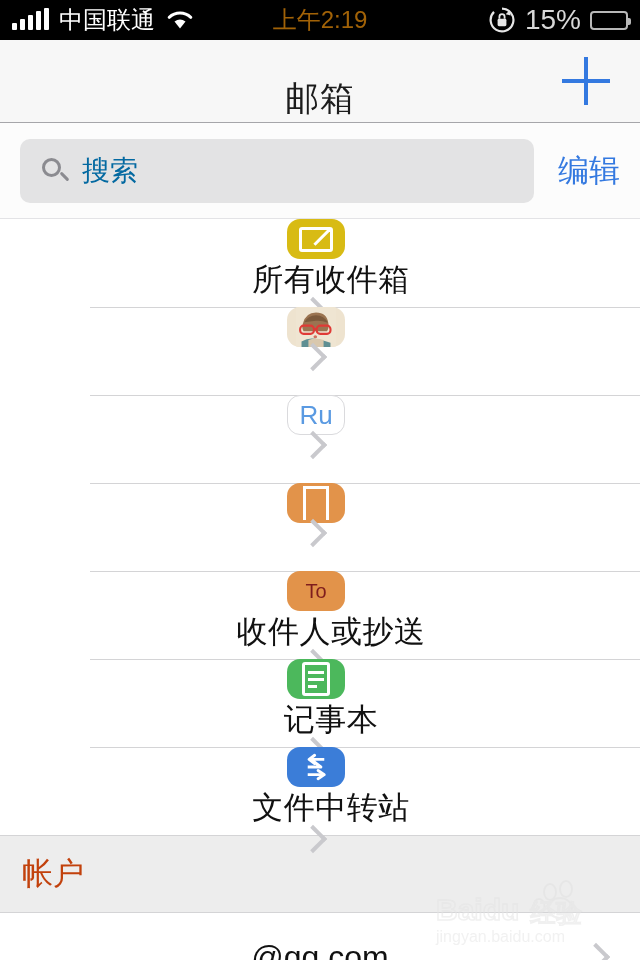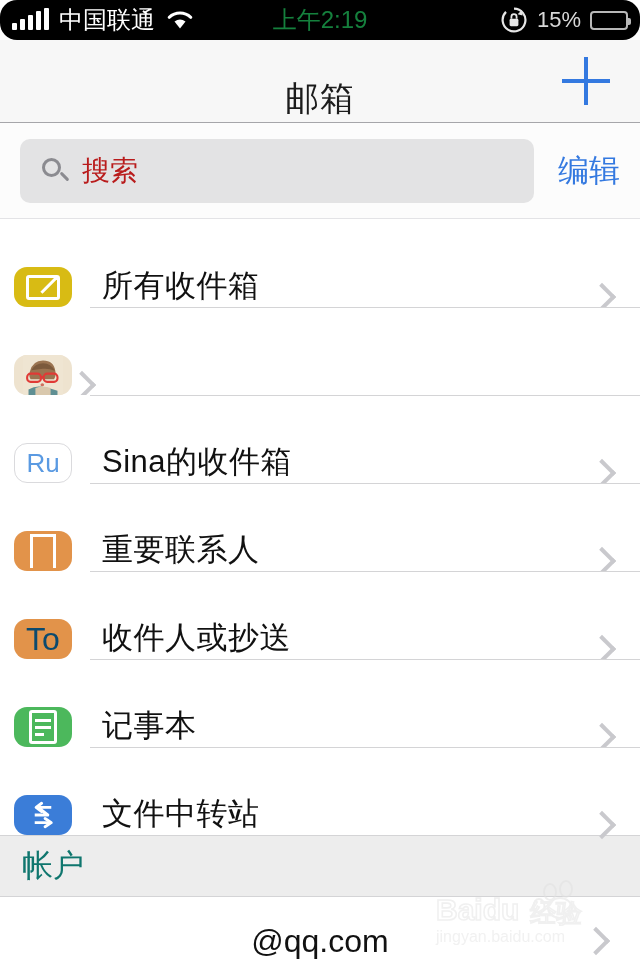--- a/index.html
+++ b/index.html
@@ -19,21 +19,20 @@
   
   .status-bar {
     height: 40px;
     background: #000000;
     color: #ffffff;
     display: flex;
     align-items: center;
     position: relative;
     padding: 0 12px;
     box-sizing: border-box;
-    border-radius: 17px;
   }
   .status-left {
     display: flex;
     align-items: center;
     gap: 10px;
   }
   .signal-bars {
     display: flex;
     align-items: flex-end;
     gap: 3px;
@@ -54,33 +53,33 @@
     font-size: 24px;
     letter-spacing: 0px;
     color: #ffffff;
     line-height: 1;
   }
   .status-center {
     position: absolute;
     left: 0; right: 0;
     text-align: center;
     font-size: 24px;
-    color: #15803d;
+    color: #a16207;
     pointer-events: none;
   }
   .status-right {
     margin-left: auto;
     display: flex;
     align-items: center;
     gap: 9px;
     position: relative;
     z-index: 2;
   }
   .batt-pct {
-    font-size: 22px;
+    font-size: 28px;
     color: #d8d8d8;
   }
   .battery {
     width: 38px;
     height: 19px;
     border: 2px solid #b8b8b8;
     border-radius: 4px;
     position: relative;
     box-sizing: border-box;
     padding: 2px;
@@ -178,42 +177,43 @@
   .search-icon .handle {
     position: absolute;
     left: 17px; top: 17px;
     width: 11px; height: 3px;
     background: #8b8b90;
     transform: rotate(45deg);
     border-radius: 2px;
   }
   .search-placeholder {
     font-size: 28px;
-    color: #b91c1c;
+    color: #0369a1;
   }
   .edit-btn {
     margin-left: 24px;
     font-size: 31px;
     color: #3479e0;
     white-space: nowrap;
   }
 
   
   .list {
     background: #ffffff;
   }
   .row {
     height: 88px;
     display: flex;
-    align-items: flex-end;
+    align-items: center;
     padding-left: 14px;
     padding-right: 22px;
     box-sizing: border-box;
     position: relative;
     background: #ffffff;
+    flex-direction: column;
   }
   .row + .row::before {
     content: "";
     position: absolute;
     left: 90px; right: 0; top: 0;
     height: 1px;
     background: #d4d4d6;
   }
   .row-icon {
     width: 58px;
@@ -255,22 +255,22 @@
   .ico-envelope .env::after {
     content: "";
     position: absolute;
     left: 2px; top: -12px;
     width: 20px; height: 20px;
     border-right: 3px solid #ffffff;
     border-bottom: 3px solid #ffffff;
     transform: rotate(-45deg);
   }
   .ico-text {
-    color: #0c4a6e;
-    font-size: 32px;
+    color: #7f1d1d;
+    font-size: 20px;
     font-weight: 300;
     letter-spacing: 0px;
   }
   .ico-ru {
     background: #ffffff;
     border: 1px solid #dadadd;
     box-sizing: border-box;
   }
   .ico-ru .ico-text { color: #5a9ae2; font-size: 26px; }
   .ico-bookmark .bm {
@@ -316,28 +316,28 @@
     width: 16px;
   }
   .ico-note .nt span.short { width: 9px; align-self: flex-start; margin-left: 3px; }
   .ico-avatar {
     background: #eee3cf;
   }
   .avatar-art { position: absolute; left:0; top:0; width:100%; height:100%; }
 
   
   .section-header {
-    height: 62px;
+    height: 78px;
     background: #ededed;
     display: flex;
     align-items: center;
     padding-left: 22px;
     box-sizing: border-box;
     font-size: 31px;
-    color: #0f766e;
+    color: #c2410c;
     border-top: 1px solid #d4d4d6;
     border-bottom: 1px solid #d4d4d6;
   }
 
   
   .account-row {
     height: 88px;
     background: #ffffff;
     display: flex;
     align-items: center;
@@ -442,28 +442,26 @@
           <path d="M8 50 q10 -6 20 -4 q12 2 22 6 l0 6 l-42 0z" fill="#5f8f93"></path>
           <path d="M18 48 q10 -5 22 0 l0 10 l-22 0z" fill="#d9c8ad"></path>
         </svg>
       </span>
       <span class="chev"></span>
     </div>
     <div class="row">
       <span class="row-icon ico-ru">
         <span class="ico-text">Ru</span>
       </span>
-      <span class="row-label">Sina的收件箱</span>
       <span class="chev"></span>
     </div>
     <div class="row">
       <span class="row-icon ico-bookmark" style="background: rgb(226, 147, 74);">
         <span class="bm"></span>
       </span>
-      <span class="row-label">重要联系人</span>
       <span class="chev"></span>
     </div>
     <div class="row">
       <span class="row-icon" style="background: rgb(226, 147, 74);">
         <span class="ico-text">To</span>
       </span>
       <span class="row-label">收件人或抄送</span>
       <span class="chev"></span>
     </div>
     <div class="row">

